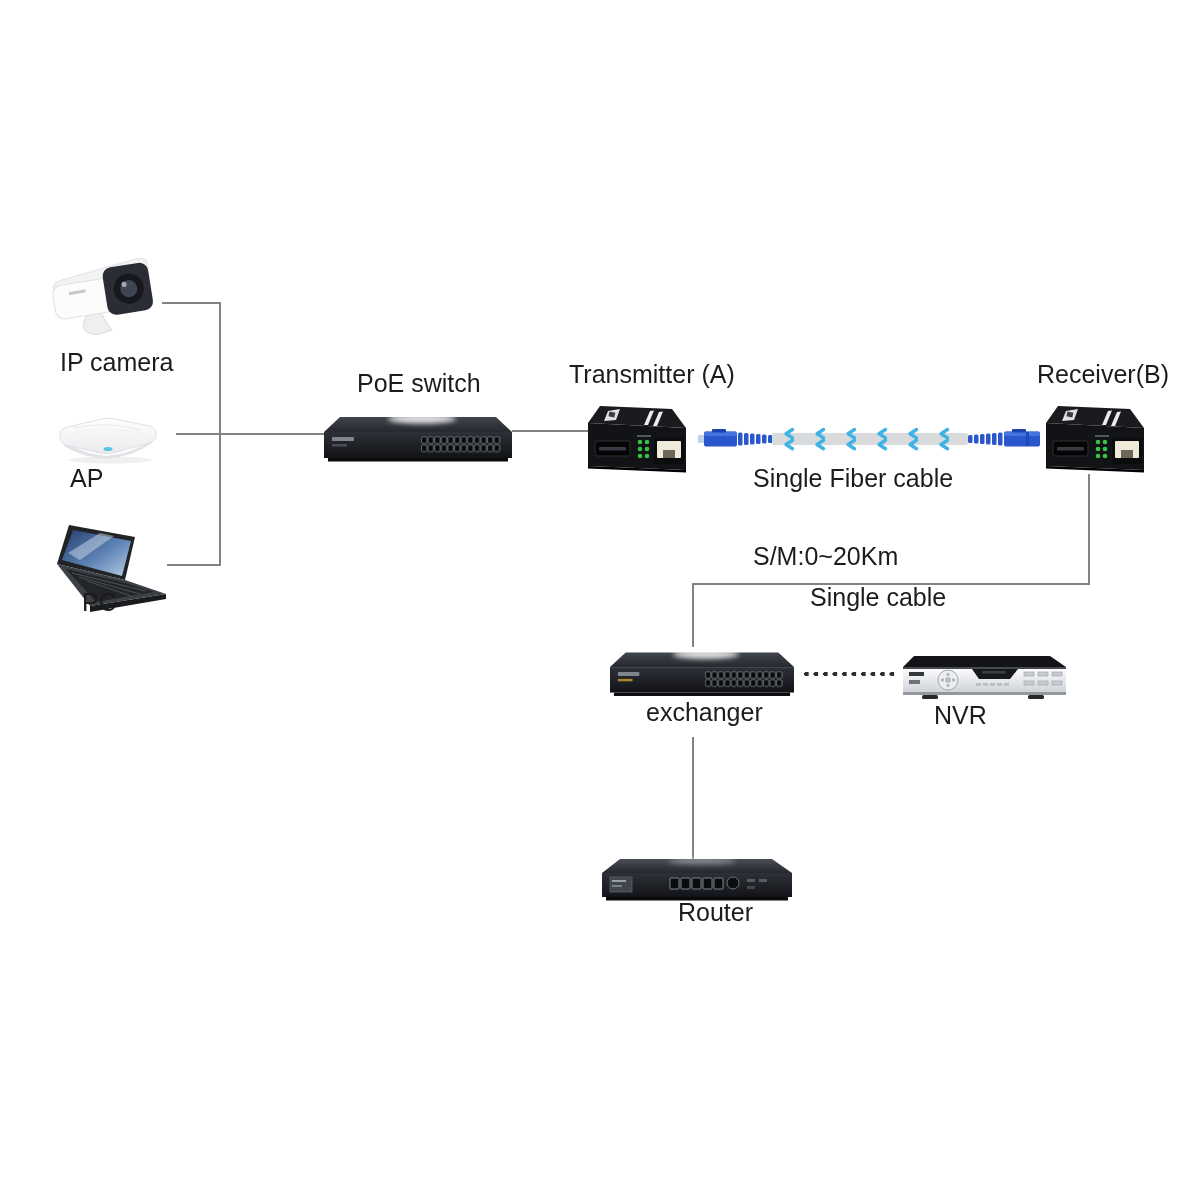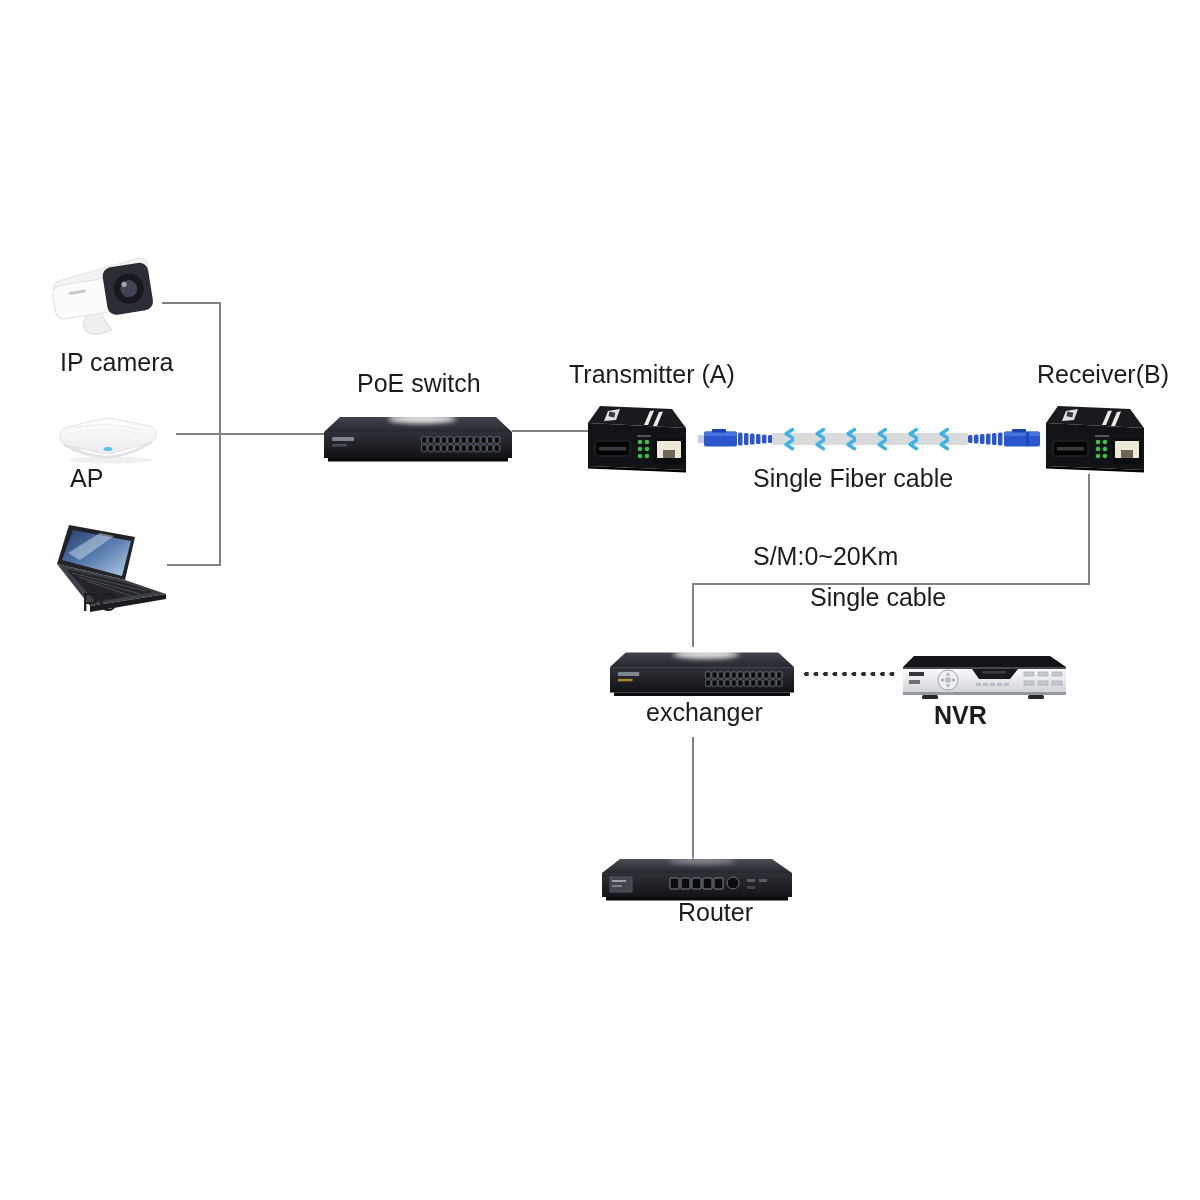--- a/index.html
+++ b/index.html
@@ -319,16 +319,16 @@
   <div class="lbl" style="left:60px;top:349px;">IP camera</div>
   <div class="lbl" style="left:70px;top:465px;">AP</div>
   <div class="lbl" style="left:82px;top:589px;">PC</div>
   <div class="lbl" style="left:357px;top:370px;">PoE switch</div>
   <div class="lbl" style="left:563px;top:361px;margin-left:6px;">Transmitter (A)</div>
   <div class="lbl" style="left:1037px;top:361px;">Receiver(B)</div>
   <div class="lbl" style="left:753px;top:465px;">Single Fiber cable</div>
   <div class="lbl" style="left:753px;top:495px;margin-top:48px;">S/M:0~20Km</div>
   <div class="lbl" style="left:810px;top:584px;">Single cable</div>
   <div class="lbl" style="left:626px;top:699px;margin-left:20px;">exchanger</div>
-  <div class="lbl" style="left:934px;top:702px;font-weight:bold;">NVR</div>
+  <div class="lbl" style="left:934px;top:702px;">NVR</div>
   <div class="lbl" style="left:678px;top:899px;">Router</div>
 
 </div>
 
 </body></html>

